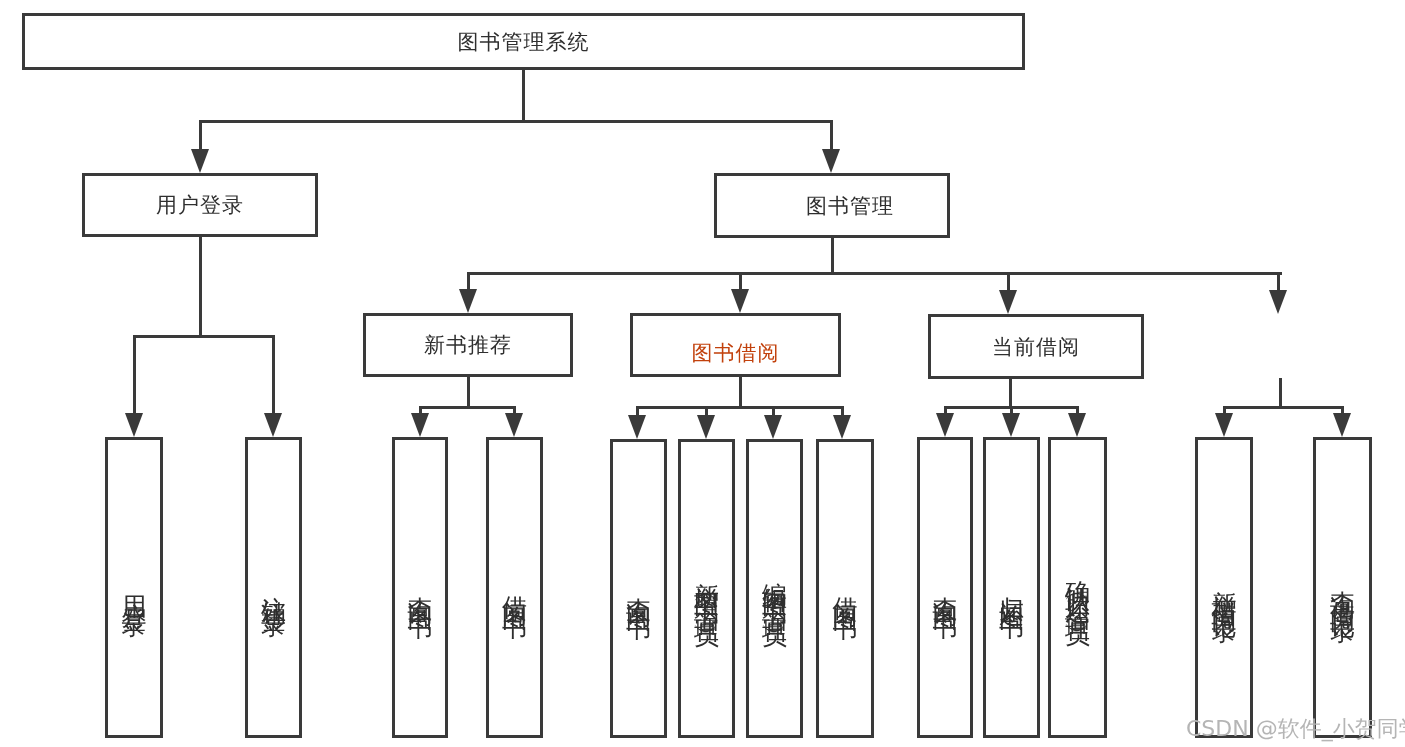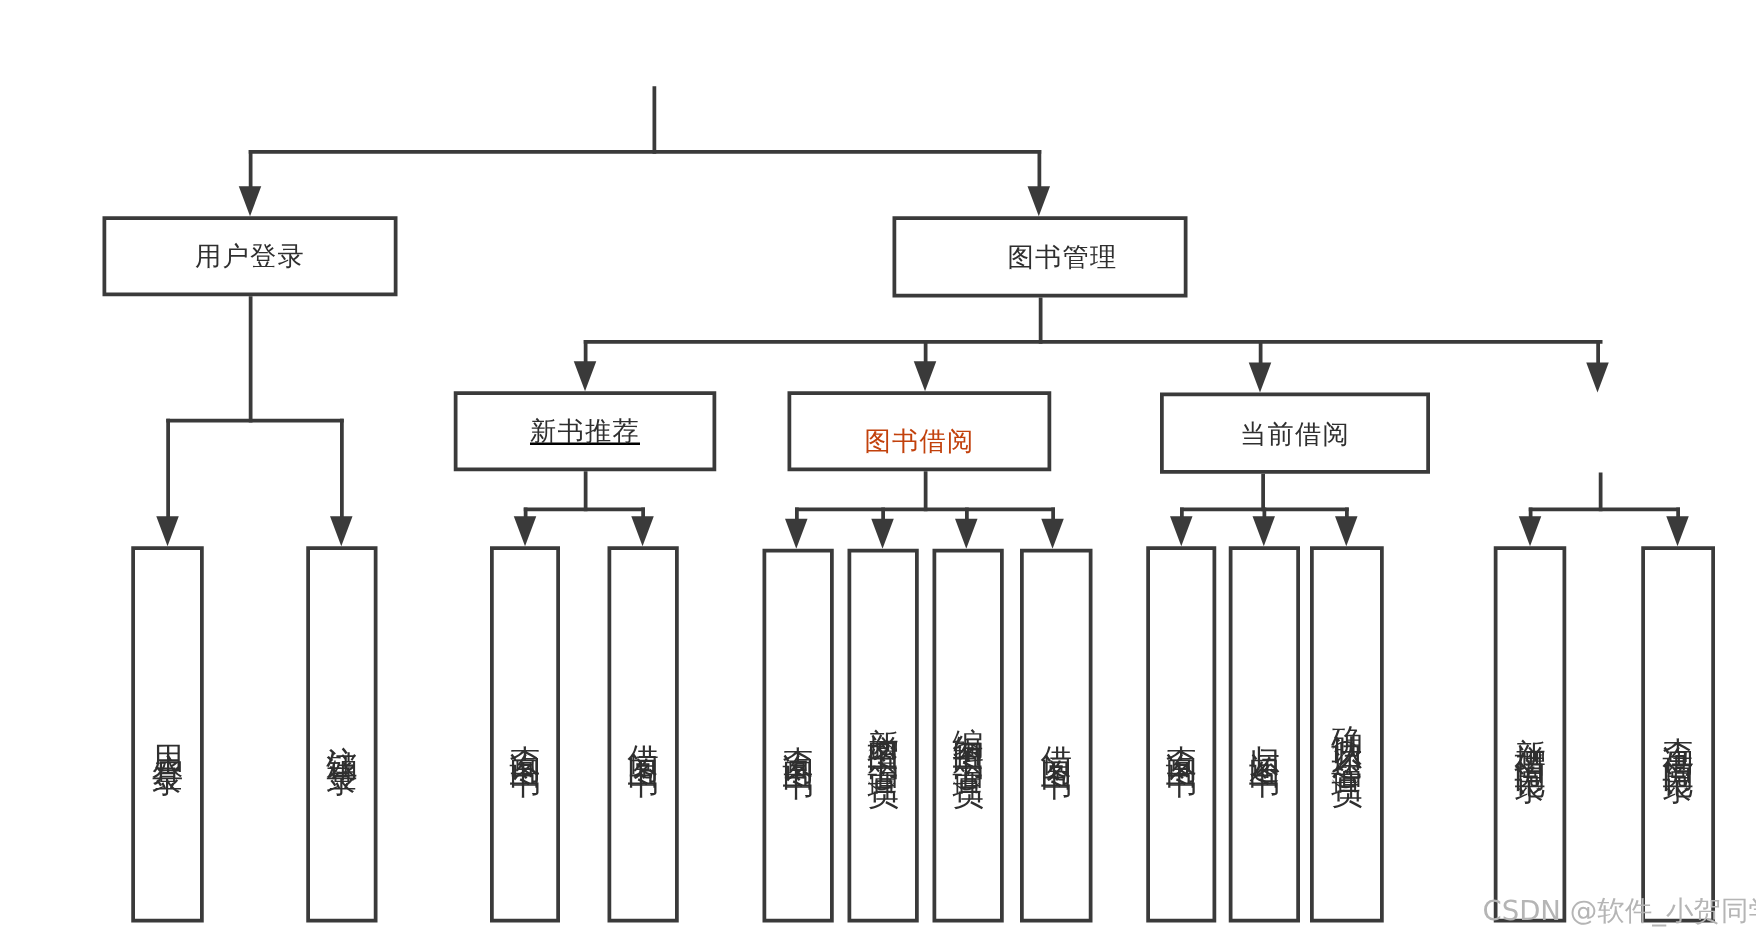--- a/index.html
+++ b/index.html
@@ -111,27 +111,30 @@
     <div class="arrow" style="left: 505px; top: 413px; border-top-color: rgb(58, 58, 58);"></div>
     <div class="arrow" style="left: 628px; top: 415px; border-top-color: rgb(58, 58, 58);"></div>
     <div class="arrow" style="left: 697px; top: 415px; border-top-color: rgb(58, 58, 58);"></div>
     <div class="arrow" style="left: 764px; top: 415px; border-top-color: rgb(58, 58, 58);"></div>
     <div class="arrow" style="left: 833px; top: 415px; border-top-color: rgb(58, 58, 58);"></div>
     <div class="arrow" style="left: 936px; top: 413px; border-top-color: rgb(58, 58, 58);"></div>
     <div class="arrow" style="left: 1002px; top: 413px; border-top-color: rgb(58, 58, 58);"></div>
     <div class="arrow" style="left: 1068px; top: 413px; border-top-color: rgb(58, 58, 58);"></div>
     <div class="arrow" style="left: 1215px; top: 413px; border-top-color: rgb(58, 58, 58);"></div>
     <div class="arrow" style="left: 1333px; top: 413px; border-top-color: rgb(58, 58, 58);"></div>
+    <div class="node horizontal" style="left: 22px; top: 13px; width: 1003px; height: 57px; border-color: rgb(58, 58, 58);">
+      <span class="label" style="color: rgb(47, 47, 47);">图书管理系统</span>
+    </div>
     <div class="node horizontal" style="left: 82px; top: 173px; width: 236px; height: 64px; border-color: rgb(58, 58, 58);">
       <span class="label" style="color: rgb(47, 47, 47);">用户登录</span>
     </div>
     <div class="node horizontal" style="left: 714px; top: 173px; width: 236px; height: 65px; border-color: rgb(58, 58, 58); padding-left: 36px;">
       <span class="label" style="color: rgb(47, 47, 47);">图书管理</span>
     </div>
-    <div class="node horizontal" style="left: 363px; top: 313px; width: 210px; height: 64px; border-color: rgb(58, 58, 58); text-decoration: underline;">
+    <div class="node horizontal" style="left: 363px; top: 313px; width: 210px; height: 64px; border-color: rgb(58, 58, 58);">
       <span class="label" style="color: rgb(47, 47, 47);">新书推荐</span>
     </div>
     <div class="node horizontal" style="left: 630px; top: 313px; width: 211px; height: 64px; border-color: rgb(58, 58, 58);">
       <span class="label" style="color: #c2410c; margin-top: 16px;">图书借阅</span>
     </div>
     <div class="node horizontal" style="left: 902px; top: 314px; width: 216px; height: 65px; border-color: rgb(58, 58, 58); margin-left: 26px;">
       <span class="label" style="color: rgb(47, 47, 47);">当前借阅</span>
     </div>
     <div class="node vertical" style="left: 105px; top: 437px; width: 58px; height: 301px; border-color: rgb(58, 58, 58);">
       <span class="label" style="color: rgb(47, 47, 47);">用户登录</span>

